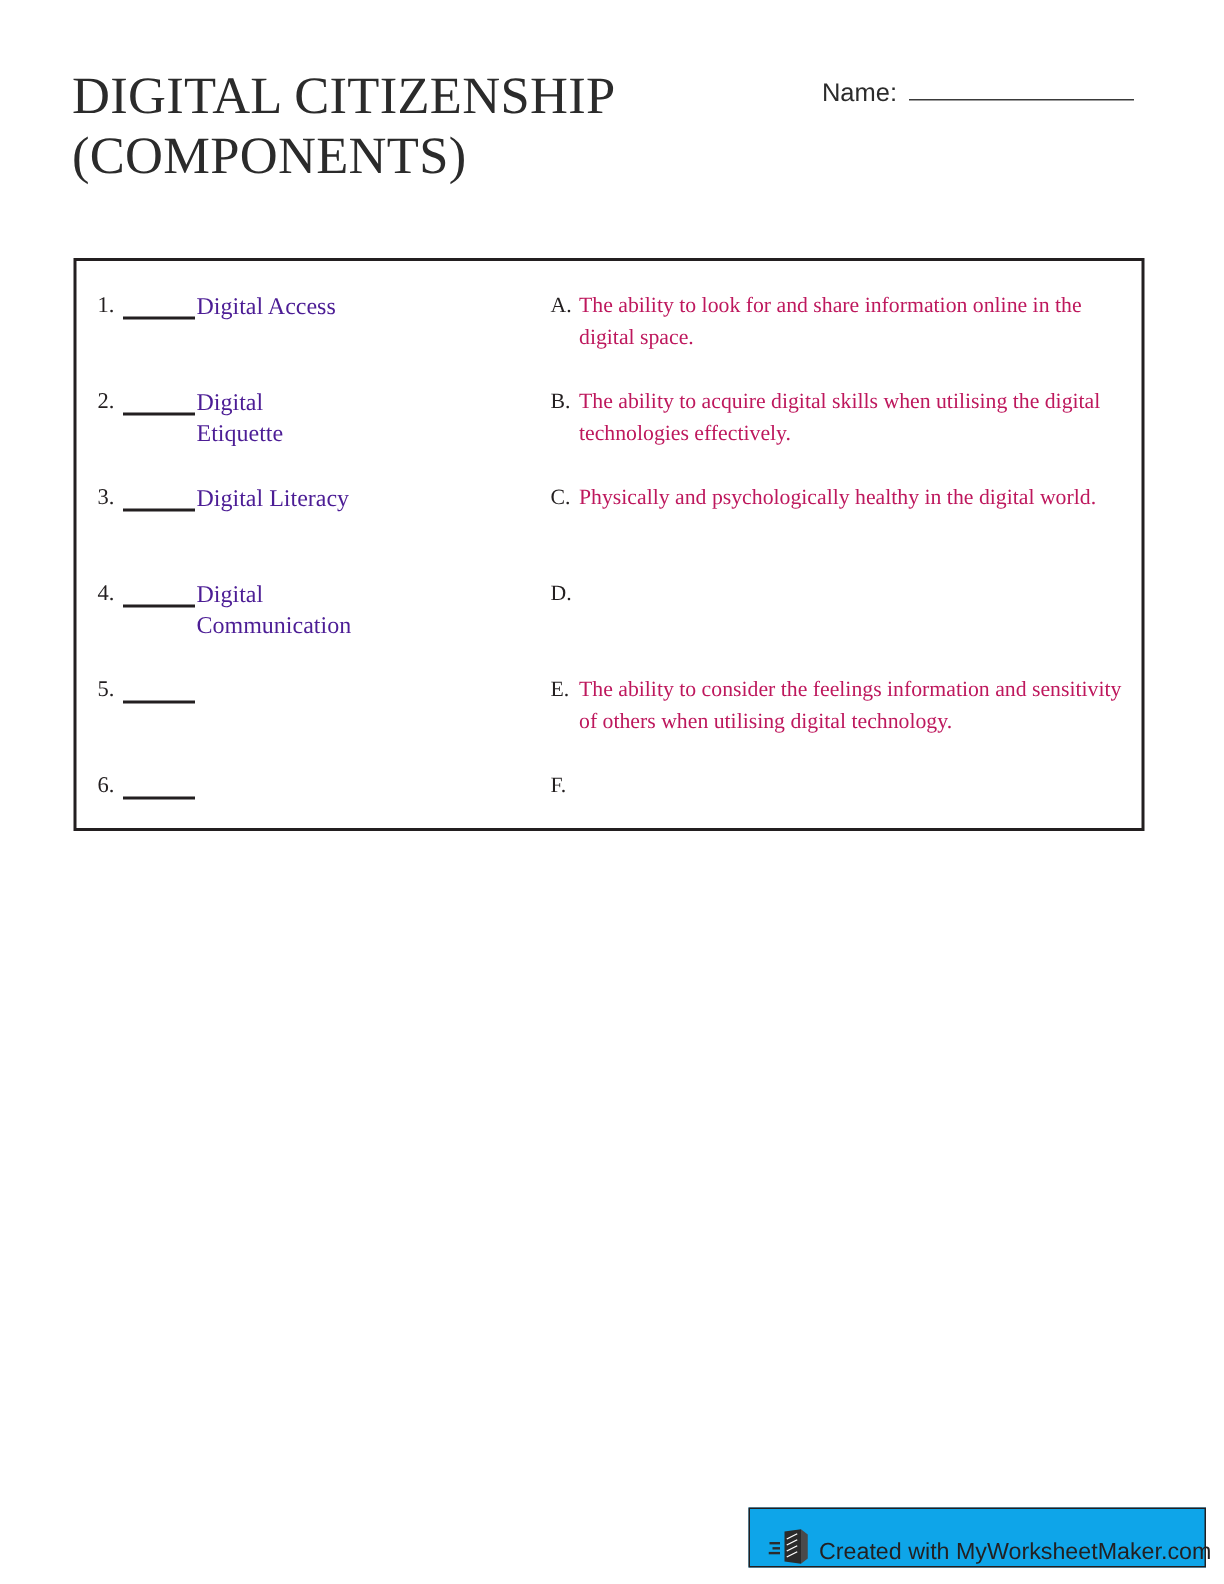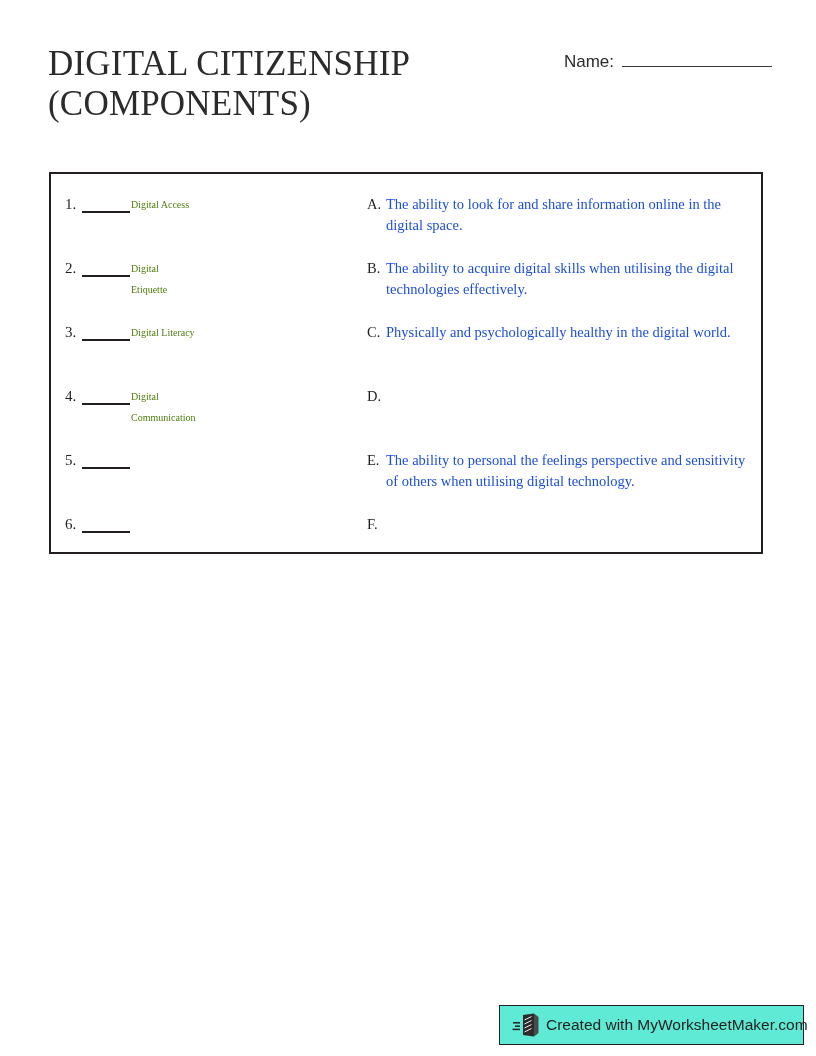--- a/index.html
+++ b/index.html
@@ -25,21 +25,21 @@
     font-family: "Liberation Serif", serif;
     font-size: 35px;
     line-height: 40px;
     color: #2b2b2b;
     letter-spacing: 0.2px;
   }
   .title-line { display: block; white-space: pre; }
 
   .namedate {
     position: absolute;
-    left: 520px;
+    left: 504px;
     top: 47px;
     width: 252px;
   }
   .nd-row {
     display: flex;
     align-items: baseline;
     justify-content: flex-end;
     height: 34px;
   }
   .nd-label {
@@ -99,23 +99,23 @@
     top: 17px;
     width: 48px;
     border-bottom: 2px solid #231f20;
     height: 0;
   }
   .term-label {
     position: absolute;
     left: 66px;
     top: 0;
     width: 150px;
-    font-size: 10px;
-    line-height: 21px;
-    color: #4d7c0f;
+    font-size: 16px;
+    line-height: 21px;
+    color: #4c1d95;
   }
   .term-label .l2 { display: block; }
 
   
   .defs {
     position: absolute;
     left: 316px;
     top: 20px;
     width: 388px;
   }
@@ -129,37 +129,37 @@
     position: absolute;
     left: 0;
     top: 0;
     font-size: 14.5px;
     line-height: 21px;
     color: #231f20;
   }
   .def-text {
     font-size: 14.5px;
     line-height: 21px;
-    color: #1d4ed8;
+    color: #be185d;
     display: block;
     padding-left: 2px;
   }
 
   
   .footer-badge {
     position: absolute;
     left: 499px;
     top: 1005px;
     width: 305px;
     height: 40px;
     border: 1.5px solid #231f20;
     box-sizing: border-box;
     display: flex;
-    align-items: center;
-    background: #5eead4;
+    align-items: flex-end;
+    background: #0ea5e9;
   }
   .badge-logo {
     width: 28px;
     height: 26px;
     margin-left: 12px;
     margin-right: 6px;
     flex: none;
     display: block;
   }
   .badge-text {
@@ -241,21 +241,21 @@
       </div>
       <div class="def-row">
         <span class="def-letter">C.</span>
         <span class="def-text">Physically and psychologically healthy in the digital world.</span>
       </div>
       <div class="def-row">
         <span class="def-letter">D.</span>
       </div>
       <div class="def-row">
         <span class="def-letter">E.</span>
-        <span class="def-text">The ability to personal the feelings perspective and sensitivity of others when utilising digital technology.</span>
+        <span class="def-text">The ability to consider the feelings information and sensitivity of others when utilising digital technology.</span>
       </div>
       <div class="def-row">
         <span class="def-letter">F.</span>
       </div>
     </div>
 
   </div>
 </div>
 
 <div class="footer-badge">

